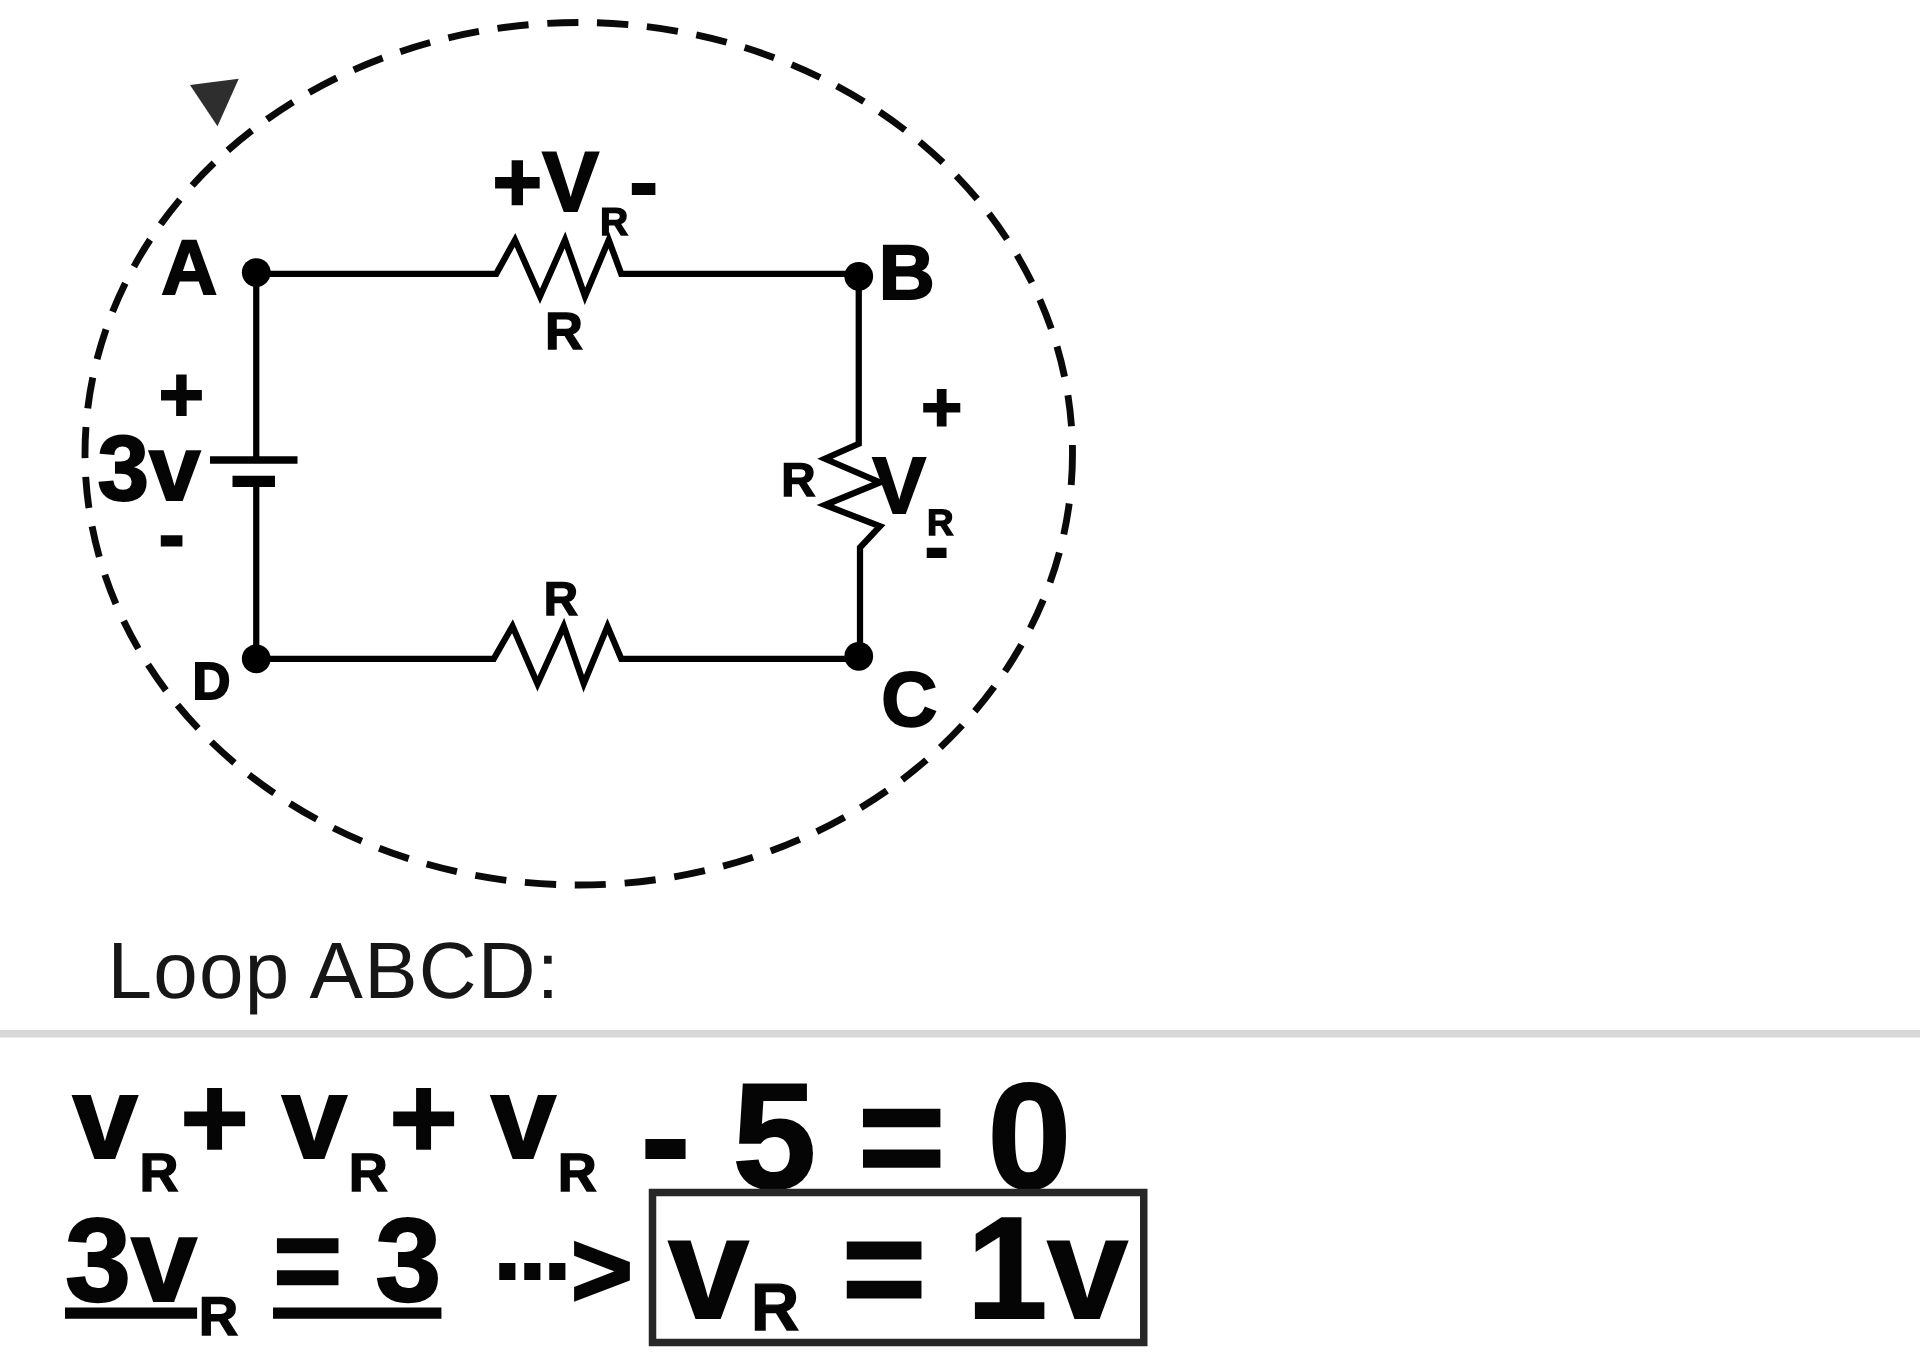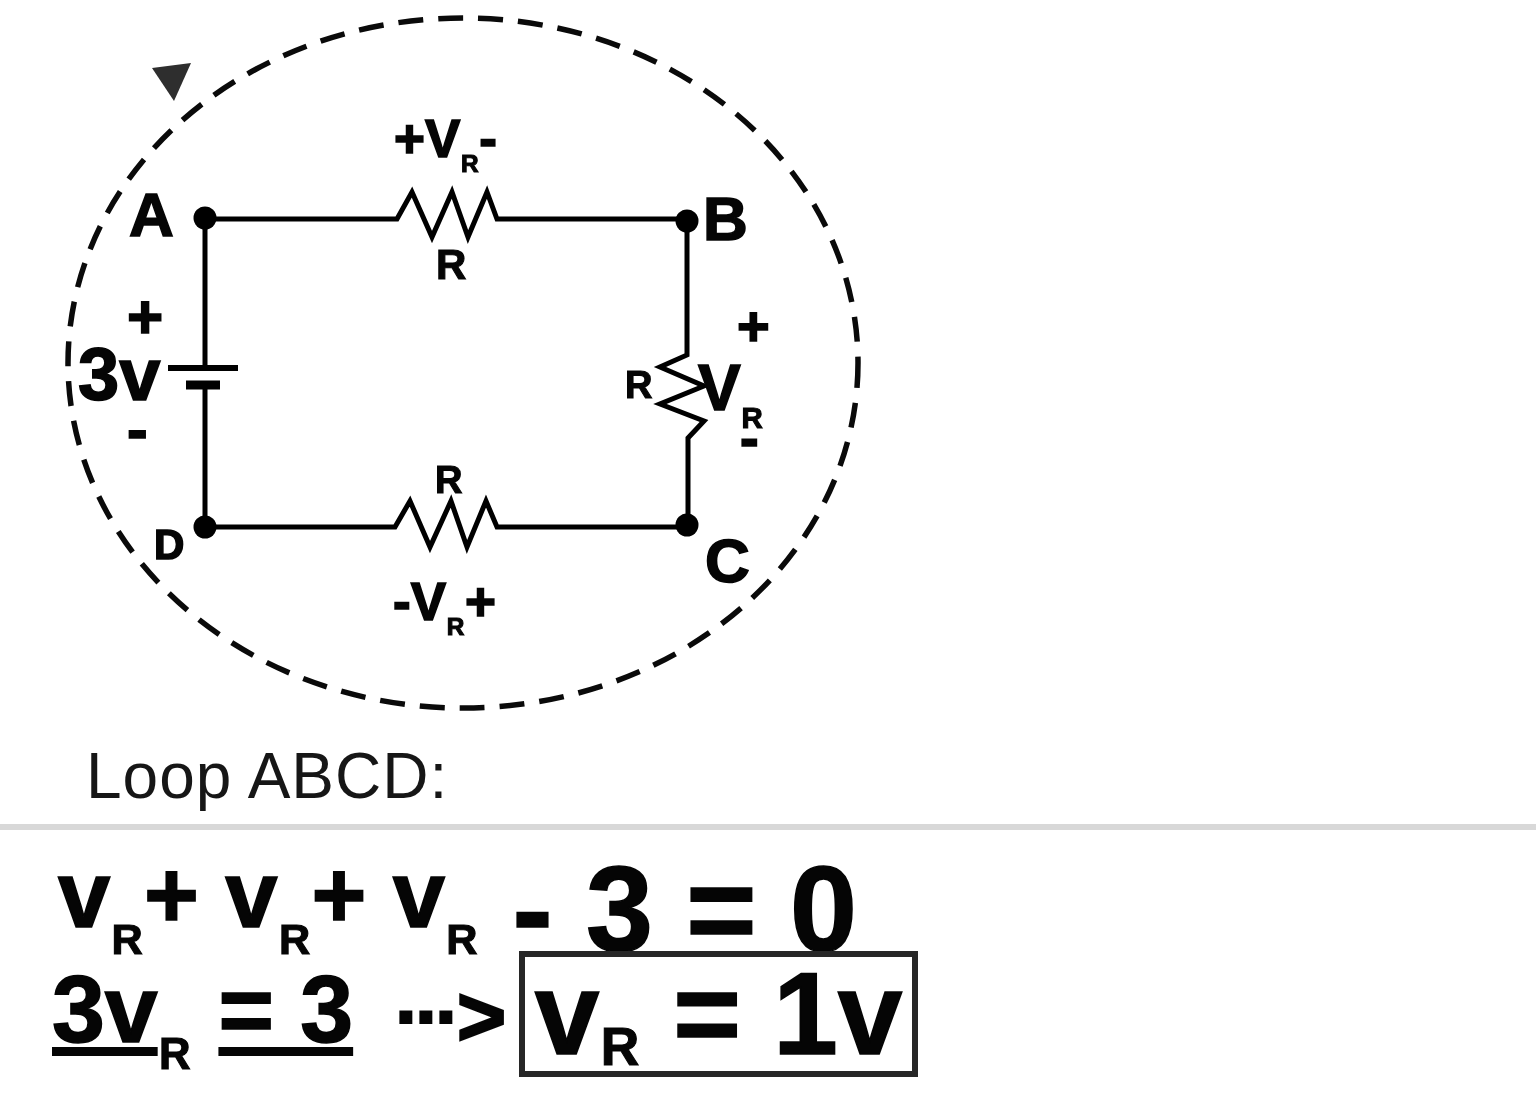--- a/index.html
+++ b/index.html
@@ -14,21 +14,21 @@
   
   .circuit-svg{position:absolute;left:0;top:0;}
 
   
   .node-a{left:129px;top:184px;font-size:62px;}
   .node-b{left:703px;top:188px;font-size:62px;}
   .node-c{left:705px;top:530px;font-size:62px;}
   .node-d{left:154px;top:524px;font-size:42px;}
 
   
-  .vlabel{font-size:53px;}
+  .vlabel{font-size:68px;}
   .vlabel-top{left:394px;top:112px;}
   .vlabel-bottom{left:393px;top:575px;}
   .vlabel-right{left:698px;top:356px;font-size:64px;}
 
   .r-top{left:436px;top:244px;font-size:42px;}
   .r-right{left:625px;top:366px;font-size:38px;}
   .r-bottom{left:435px;top:461px;font-size:38px;}
 
   .batt-plus{left:127px;top:286px;font-size:62px;}
   .batt-value{left:78px;top:338px;font-size:74px;}
@@ -95,30 +95,29 @@
 
   <div class="abs heavy vlabel vlabel-top"><span class="tk">+</span><span class="tk">V</span><span class="tk sub">R</span><span class="tk">-</span></div>
   <div class="abs heavy-lite r-top">R</div>
 
   <div class="abs heavy-lite r-right">R</div>
   <div class="abs heavy plus-right">+</div>
   <div class="abs heavy vlabel vlabel-right"><span class="tk">V</span><span class="tk sub">R</span></div>
   <div class="abs heavy minus-right">-</div>
 
   <div class="abs heavy-lite r-bottom">R</div>
-  <div class="abs heavy vlabel vlabel-bottom"><span class="tk">-</span><span class="tk">V</span><span class="tk sub">R</span><span class="tk">+</span></div>
 
   <div class="abs heavy batt-plus">+</div>
   <div class="abs heavy batt-value">3v</div>
   <div class="abs heavy batt-minus">-</div>
 
   <div class="abs loop-title">Loop ABCD:</div>
   <div class="abs divider"></div>
 
-  <div class="abs heavy eq eq1"><span class="tk">v</span><span class="tk sub">R</span><span class="tk">+</span><span class="tk sp">v</span><span class="tk sub">R</span><span class="tk">+</span><span class="tk sp">v</span><span class="tk sub">R</span><span class="tk big sp">- 3 = 0</span></div>
+  <div class="abs heavy eq eq1"><span class="tk">v</span><span class="tk sub">R</span><span class="tk">+</span><span class="tk sp">v</span><span class="tk sub">R</span><span class="tk">+</span><span class="tk sp">v</span><span class="tk sub">R</span><span class="tk big sp">- 5 = 0</span></div>
 
   <div class="abs heavy eq2-left"><span class="tk">3v</span><span class="tk sub">R</span><span class="tk sp">= 3</span></div>
 
   <div class="abs arrow-wrap">
     <span class="arrow-dots">···</span>
     <span class="arrow-head">&gt;</span>
   </div>
 
   <div class="abs heavy result-box">
       <span class="tk">v</span>

